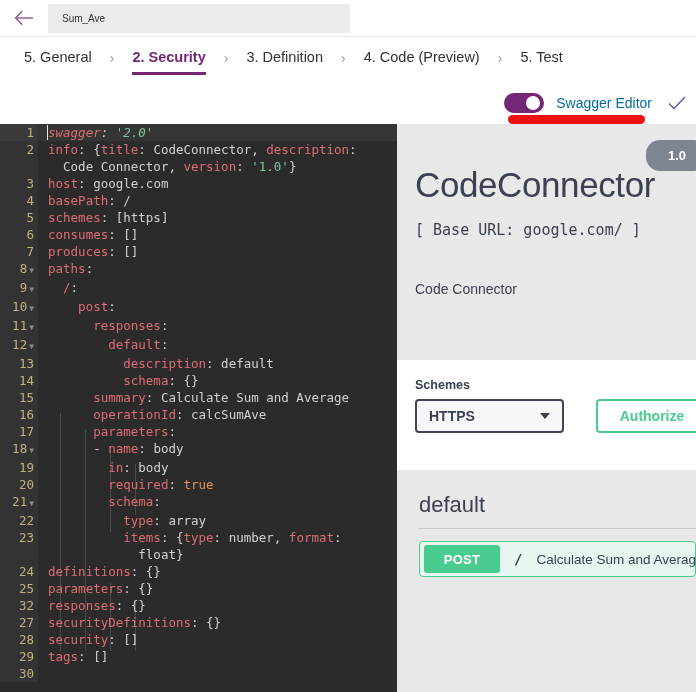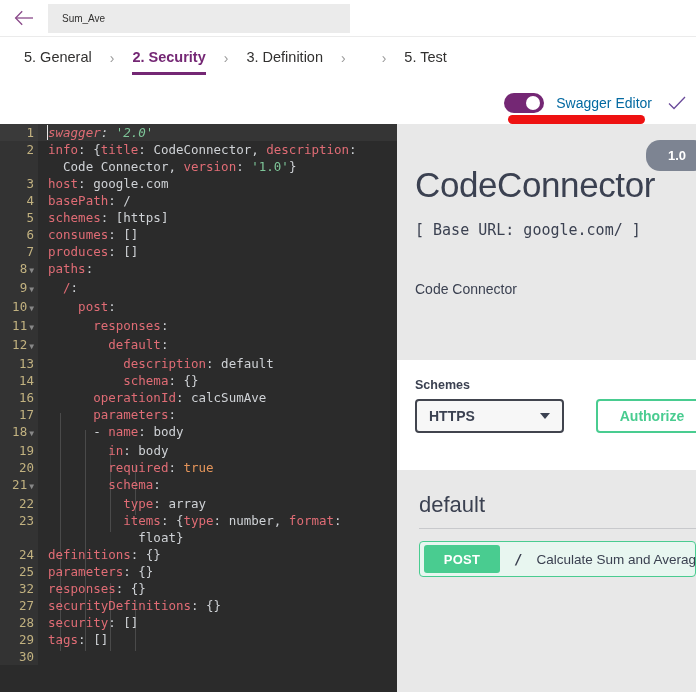--- a/index.html
+++ b/index.html
@@ -374,20 +374,21 @@
   <div class="title-field" title="Name">Sum_Ave</div>
 </div>
 
 <div class="tabbar">
   <div class="tab">5. General</div>
   <div class="tab-sep">›</div>
   <div class="tab active">2. Security</div>
   <div class="tab-sep">›</div>
   <div class="tab">3. Definition</div>
   <div class="tab-sep">›</div>
+  <div class="tab">4. Code (Preview)</div>
   <div class="tab-sep">›</div>
   <div class="tab">5. Test</div>
 </div>
 
 <div class="toggle-row">
   <div class="toggle">
     <div class="knob"></div>
   </div>
   <div class="toggle-label">Swagger Editor</div>
   <div class="check-icon">
@@ -463,20 +464,24 @@
       </div>
       <div class="code-line">
         <div class="gutter"><span class="num">13</span></div>
         <div class="code"><span class="k">          description</span><span class="p">: </span><span class="v">default</span></div>
       </div>
       <div class="code-line">
         <div class="gutter"><span class="num">14</span></div>
         <div class="code"><span class="k">          schema</span><span class="p">: {}</span></div>
       </div>
       <div class="code-line">
+        <div class="gutter"><span class="num">15</span></div>
+        <div class="code"><span class="k">      summary</span><span class="p">: </span><span class="v">Calculate Sum and Average</span></div>
+      </div>
+      <div class="code-line">
         <div class="gutter"><span class="num">16</span></div>
         <div class="code"><span class="k">      operationId</span><span class="p">: </span><span class="v">calcSumAve</span></div>
       </div>
       <div class="code-line">
         <div class="gutter"><span class="num">17</span></div>
         <div class="code"><span class="k">      parameters</span><span class="p">:</span></div>
       </div>
       <div class="code-line">
         <div class="gutter"><span class="num">18</span><span class="fold">▼</span></div>
         <div class="code"><span class="p">      - </span><span class="k">name</span><span class="p">: </span><span class="v">body</span></div>

